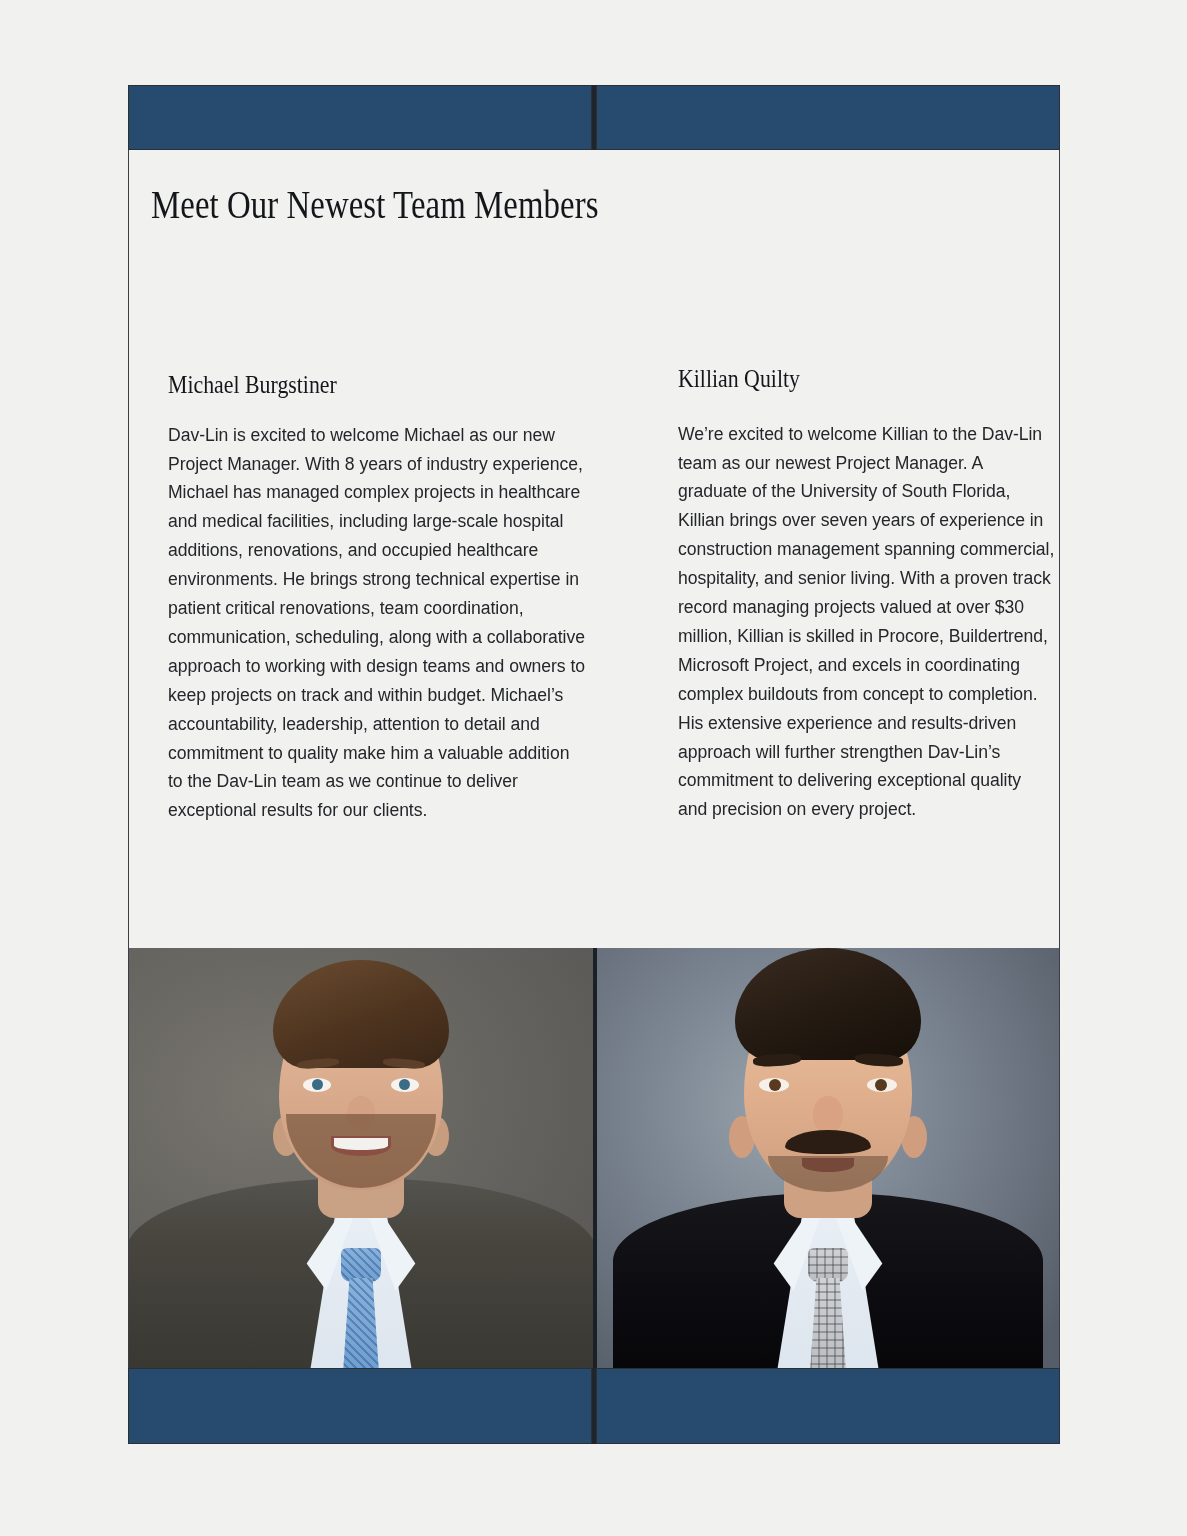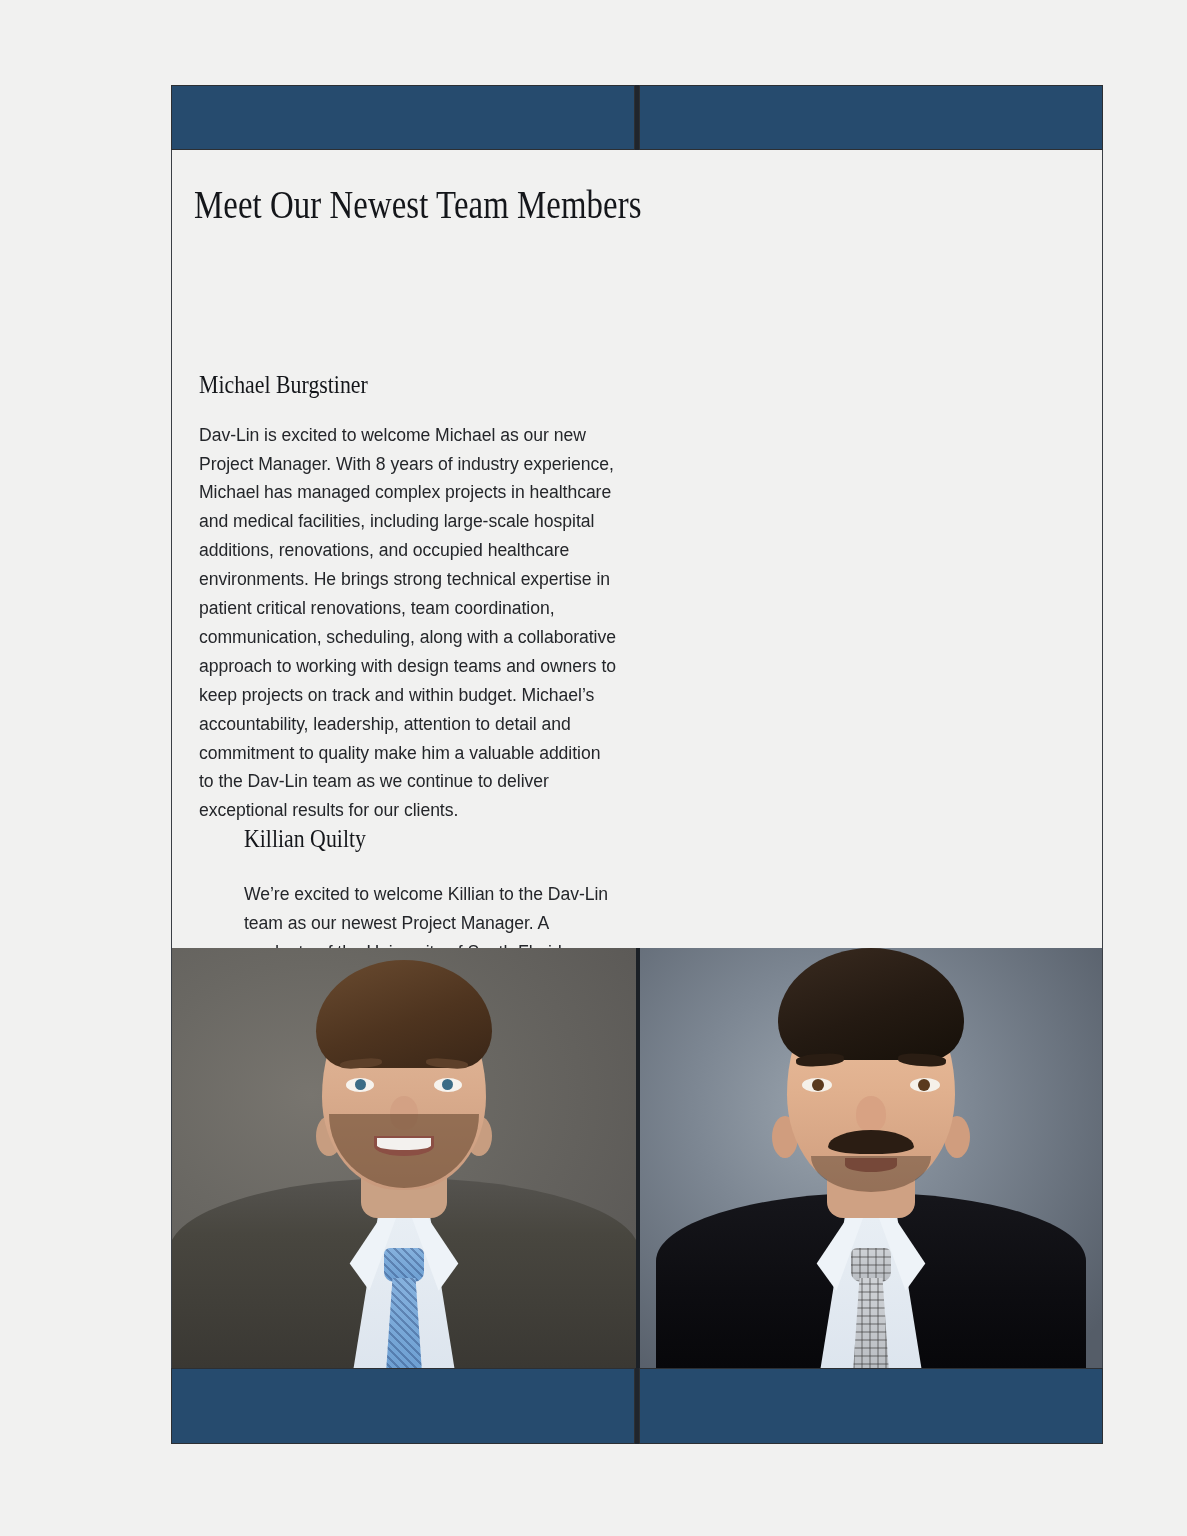--- a/index.html
+++ b/index.html
@@ -16,21 +16,20 @@
   }
 
   #page {
     position: absolute;
     left: 128px;
     top: 85px;
     width: 932px;
     height: 1359px;
     background: #f1f1f0;
     box-sizing: border-box;
-    margin-left: 43px;
   }
 
   
   .top-band {
     position: absolute;
     left: 0;
     top: 0;
     width: 932px;
     height: 65px;
     display: flex;
@@ -93,25 +92,24 @@
     font-family: "Liberation Sans", sans-serif;
     font-size: 17.5px;
     font-weight: 400;
     letter-spacing: 3.0px;
     color: #1d1f23;
     white-space: nowrap;
   }
 
   .columns {
     position: absolute;
-    left: 4px;
+    left: 16px;
     top: 215px;
     width: 932px;
     display: flex;
-    flex-direction: column;
   }
   .col {
     box-sizing: border-box;
   }
   .col-left {
     width: 465px;
     padding-left: 23px;
     padding-right: 22px;
   }
   .col-right {

